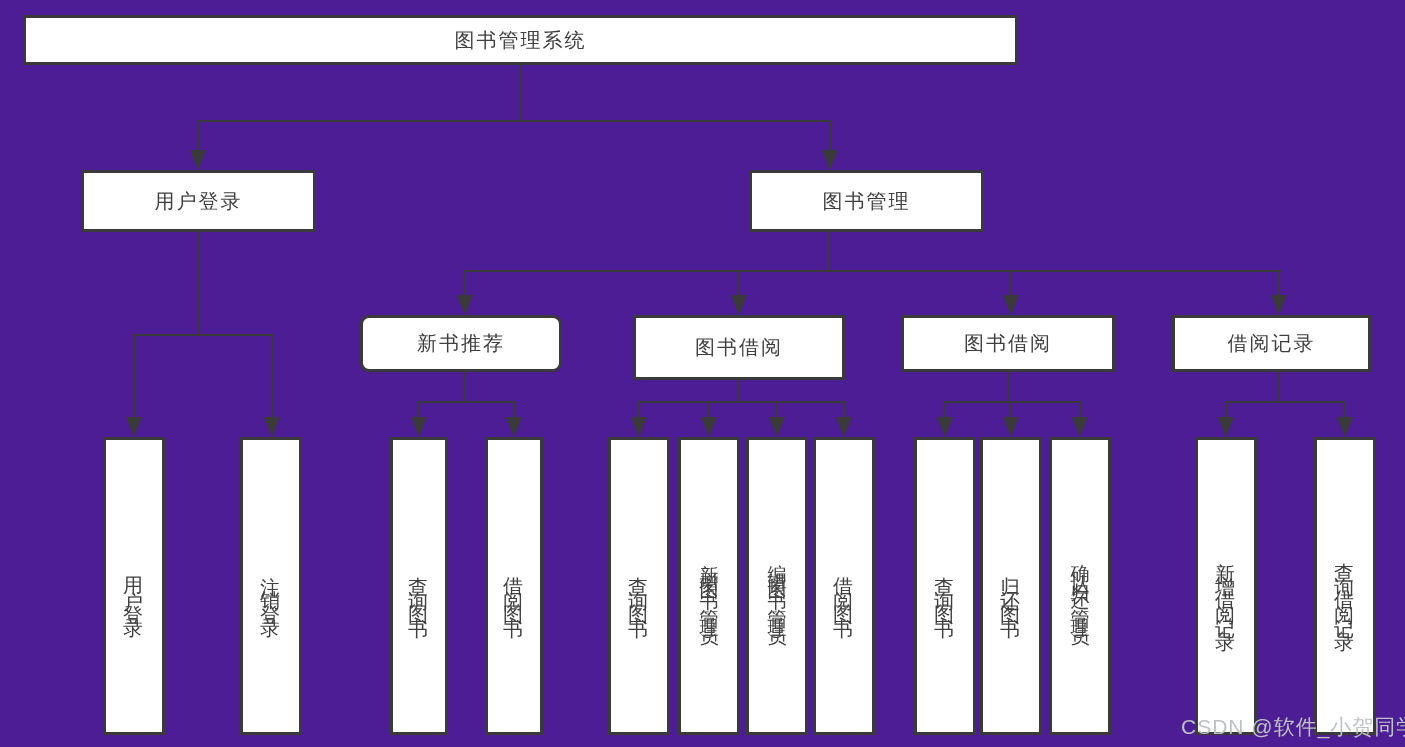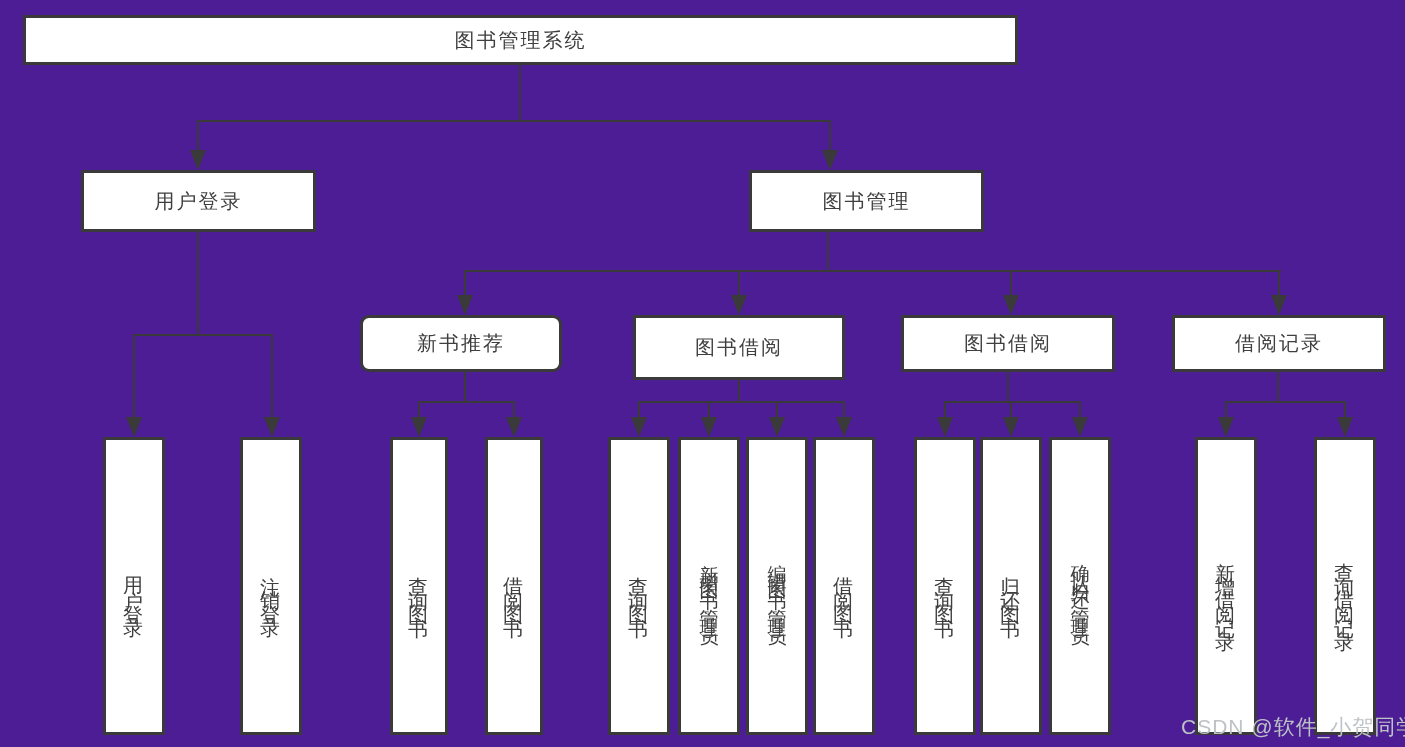--- a/index.html
+++ b/index.html
@@ -92,21 +92,21 @@
   <div class="vline" style="left:738px; top:270px; height:28px;"></div>
   <div class="arrow" style="left:731px; top:295px;"></div>
   <div class="vline" style="left:1010px; top:270px; height:28px;"></div>
   <div class="arrow" style="left:1003px; top:295px;"></div>
   <div class="vline" style="left:1278px; top:270px; height:28px;"></div>
   <div class="arrow" style="left:1271px; top:295px;"></div>
 
   <div class="node" style="left:360px; top:315px; width:202px; height:57px;border-radius:9px;">新书推荐</div>
   <div class="node" style="left:633px; top:315px; width:212px; height:65px;">图书借阅</div>
   <div class="node" style="left:901px; top:315px; width:214px; height:57px;">图书借阅</div>
-  <div class="node" style="left:1172px; top:315px; width:214px; height:57px;">借阅记录</div>
+  <div class="node" style="left:1172px; top:315px; width:199px; height:57px;">借阅记录</div>
 
   <div class="vline" style="left:464px; top:372px; height:31px;"></div>
   <div class="hline" style="left:418px; top:401px; width:97px;"></div>
   <div class="vline" style="left:418px; top:401px; height:18px;"></div>
   <div class="arrow" style="left:411px; top:417px;"></div>
   <div class="vline" style="left:513px; top:401px; height:18px;"></div>
   <div class="arrow" style="left:506px; top:417px;"></div>
 
   <div class="vline" style="left:738px; top:372px; height:31px;"></div>
   <div class="hline" style="left:638px; top:401px; width:207px;"></div>

